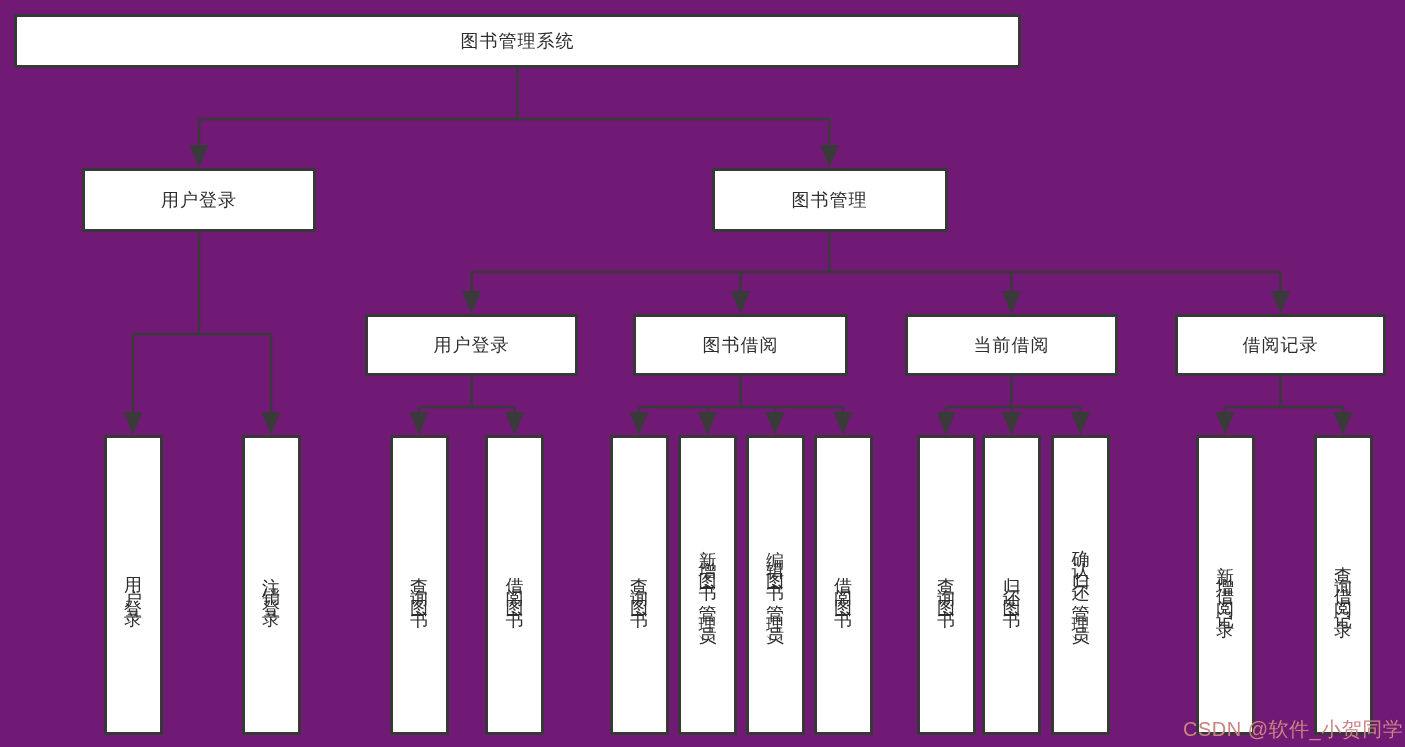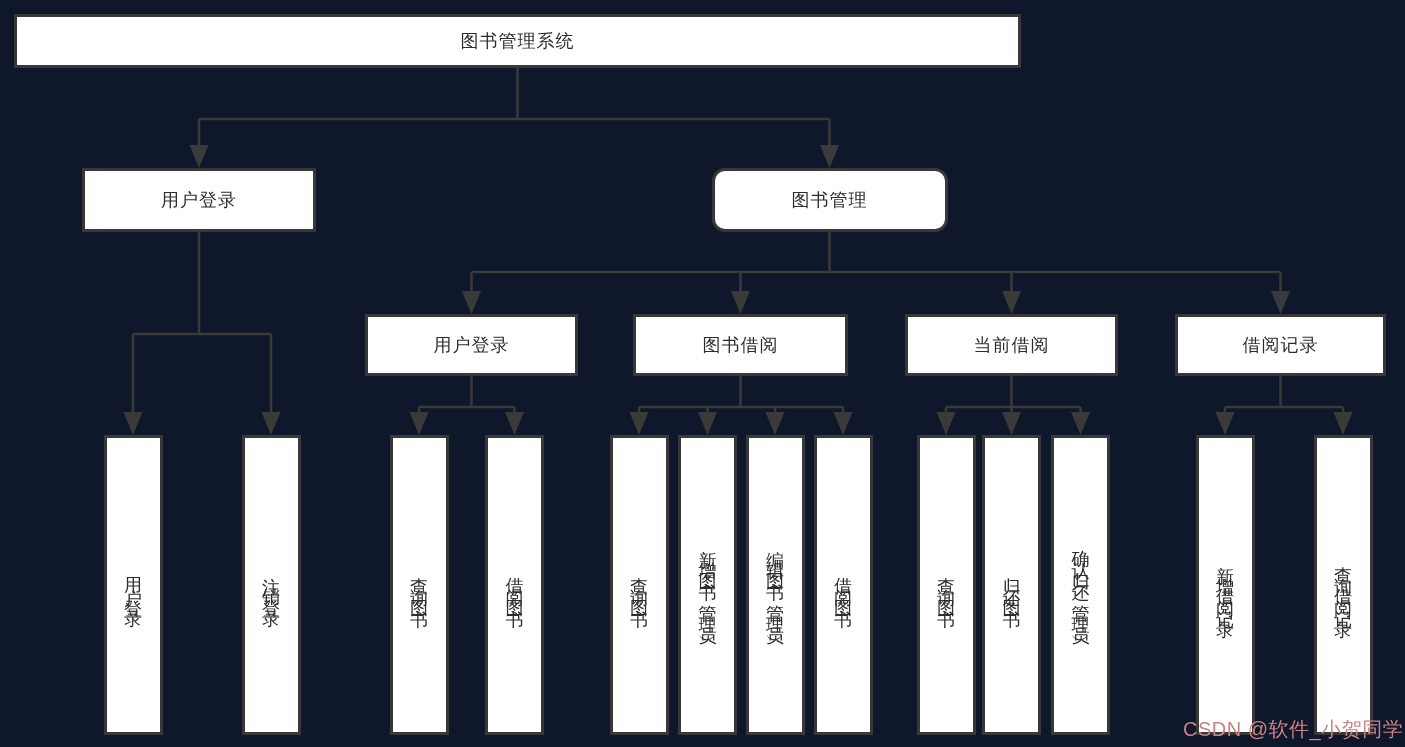--- a/index.html
+++ b/index.html
@@ -1,20 +1,20 @@
 <!DOCTYPE html>
 <html><head>
 <meta charset="utf-8">
 <style>
   html, body { margin: 0; padding: 0; background: #ffffff; }
   .canvas {
     position: relative;
     width: 1405px;
     height: 747px;
-    background: #0f172a;
+    background: #701a75;
     overflow: hidden;
     font-family: "Liberation Sans", "DejaVu Sans", sans-serif;
   }
   .connectors {
     position: absolute;
     left: 0; top: 0;
     width: 1405px; height: 747px;
   }
   .node {
     position: absolute;
@@ -120,21 +120,21 @@
       <path d="M1002 412 L1021 412 L1011.5 435 Z"></path>
       <path d="M1071 412 L1090 412 L1080.5 435 Z"></path>
       <path d="M1215.5 412 L1234.5 412 L1225 435 Z"></path>
       <path d="M1333.5 412 L1352.5 412 L1343 435 Z"></path>
     </g>
   </svg>
 
   <div class="node h" style="left:14px; top:14px; width:1007px; height:54px;">图书管理系统</div>
 
   <div class="node h" style="left:82px; top:168px; width:234px; height:64px;">用户登录</div>
-  <div class="node h" style="left:711.5px; top:168px; width:236px; height:64px;border-radius:13px;">图书管理</div>
+  <div class="node h" style="left:711.5px; top:168px; width:236px; height:64px;">图书管理</div>
 
   <div class="node h" style="left:365px; top:314px; width:213px; height:62px;">用户登录</div>
   <div class="node h" style="left:633px; top:314px; width:215px; height:62px;">图书借阅</div>
   <div class="node h" style="left:905px; top:314px; width:213px; height:62px;">当前借阅</div>
   <div class="node h" style="left:1175px; top:314px; width:211px; height:62px;">借阅记录</div>
 
   <div class="node v" style="left:103.5px; top:435px; width:59px; height:300px;">
     <span class="vtext">用户登录</span>
   </div>
   <div class="node v" style="left:241.5px; top:435px; width:59px; height:300px;">

